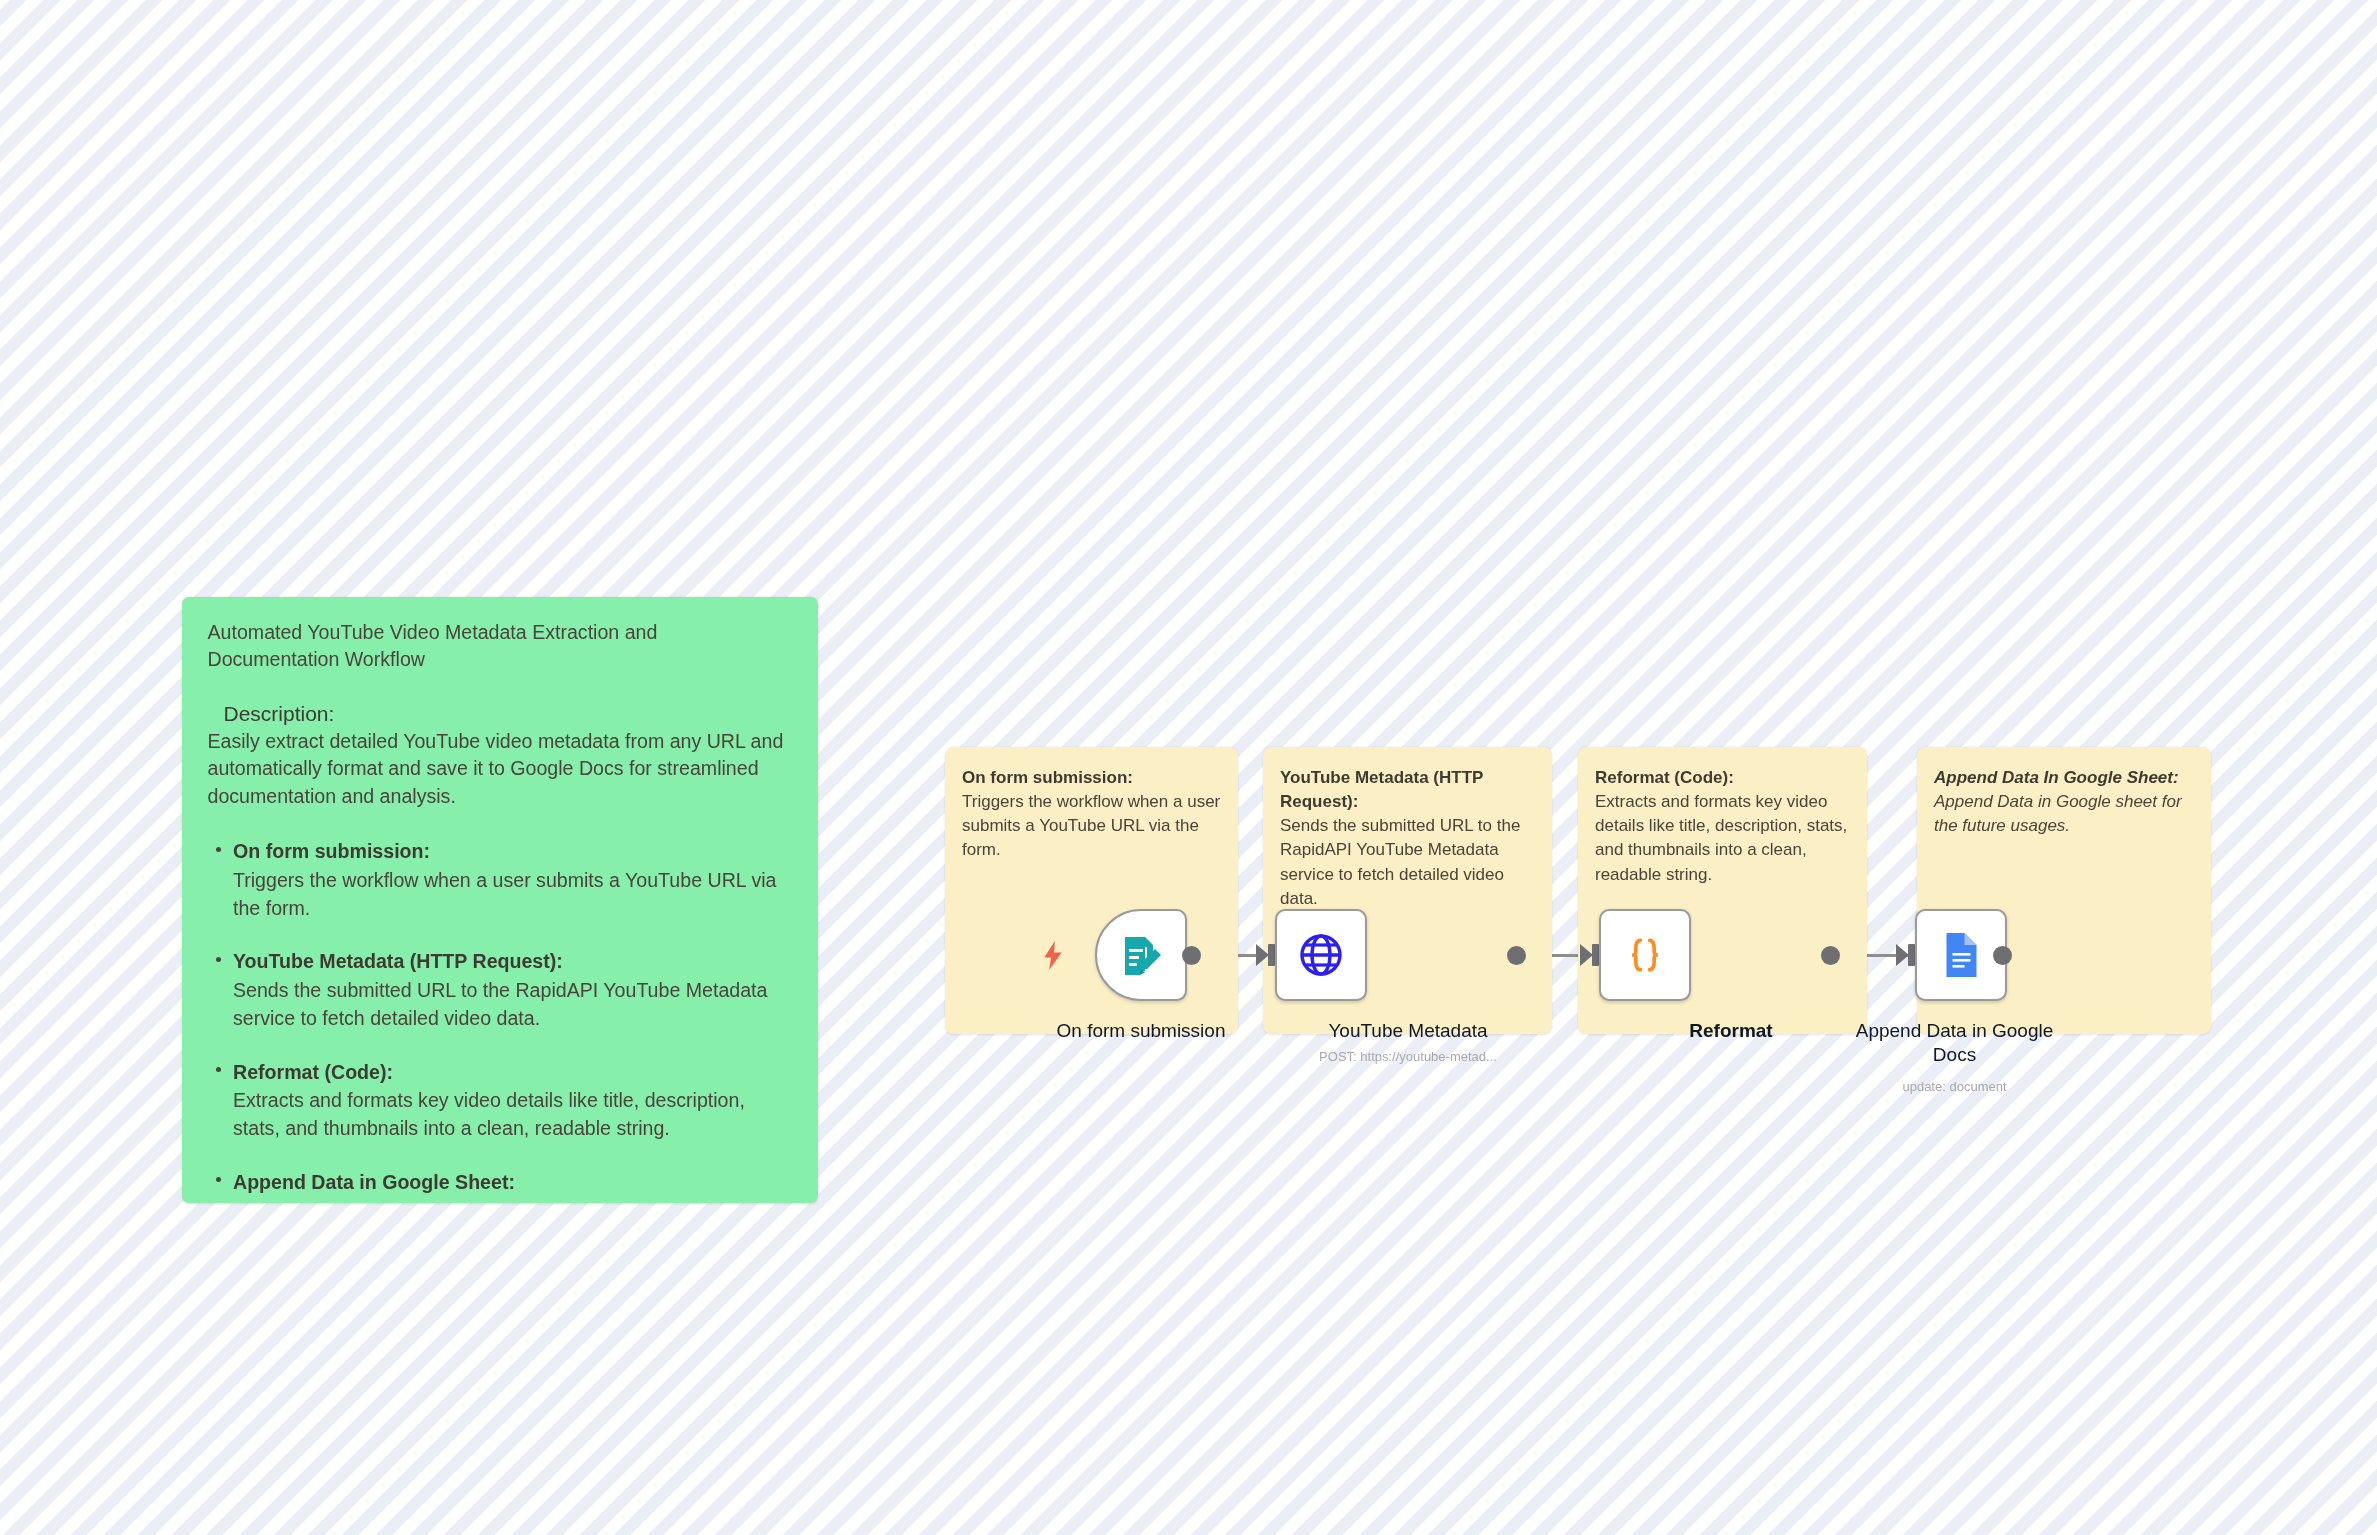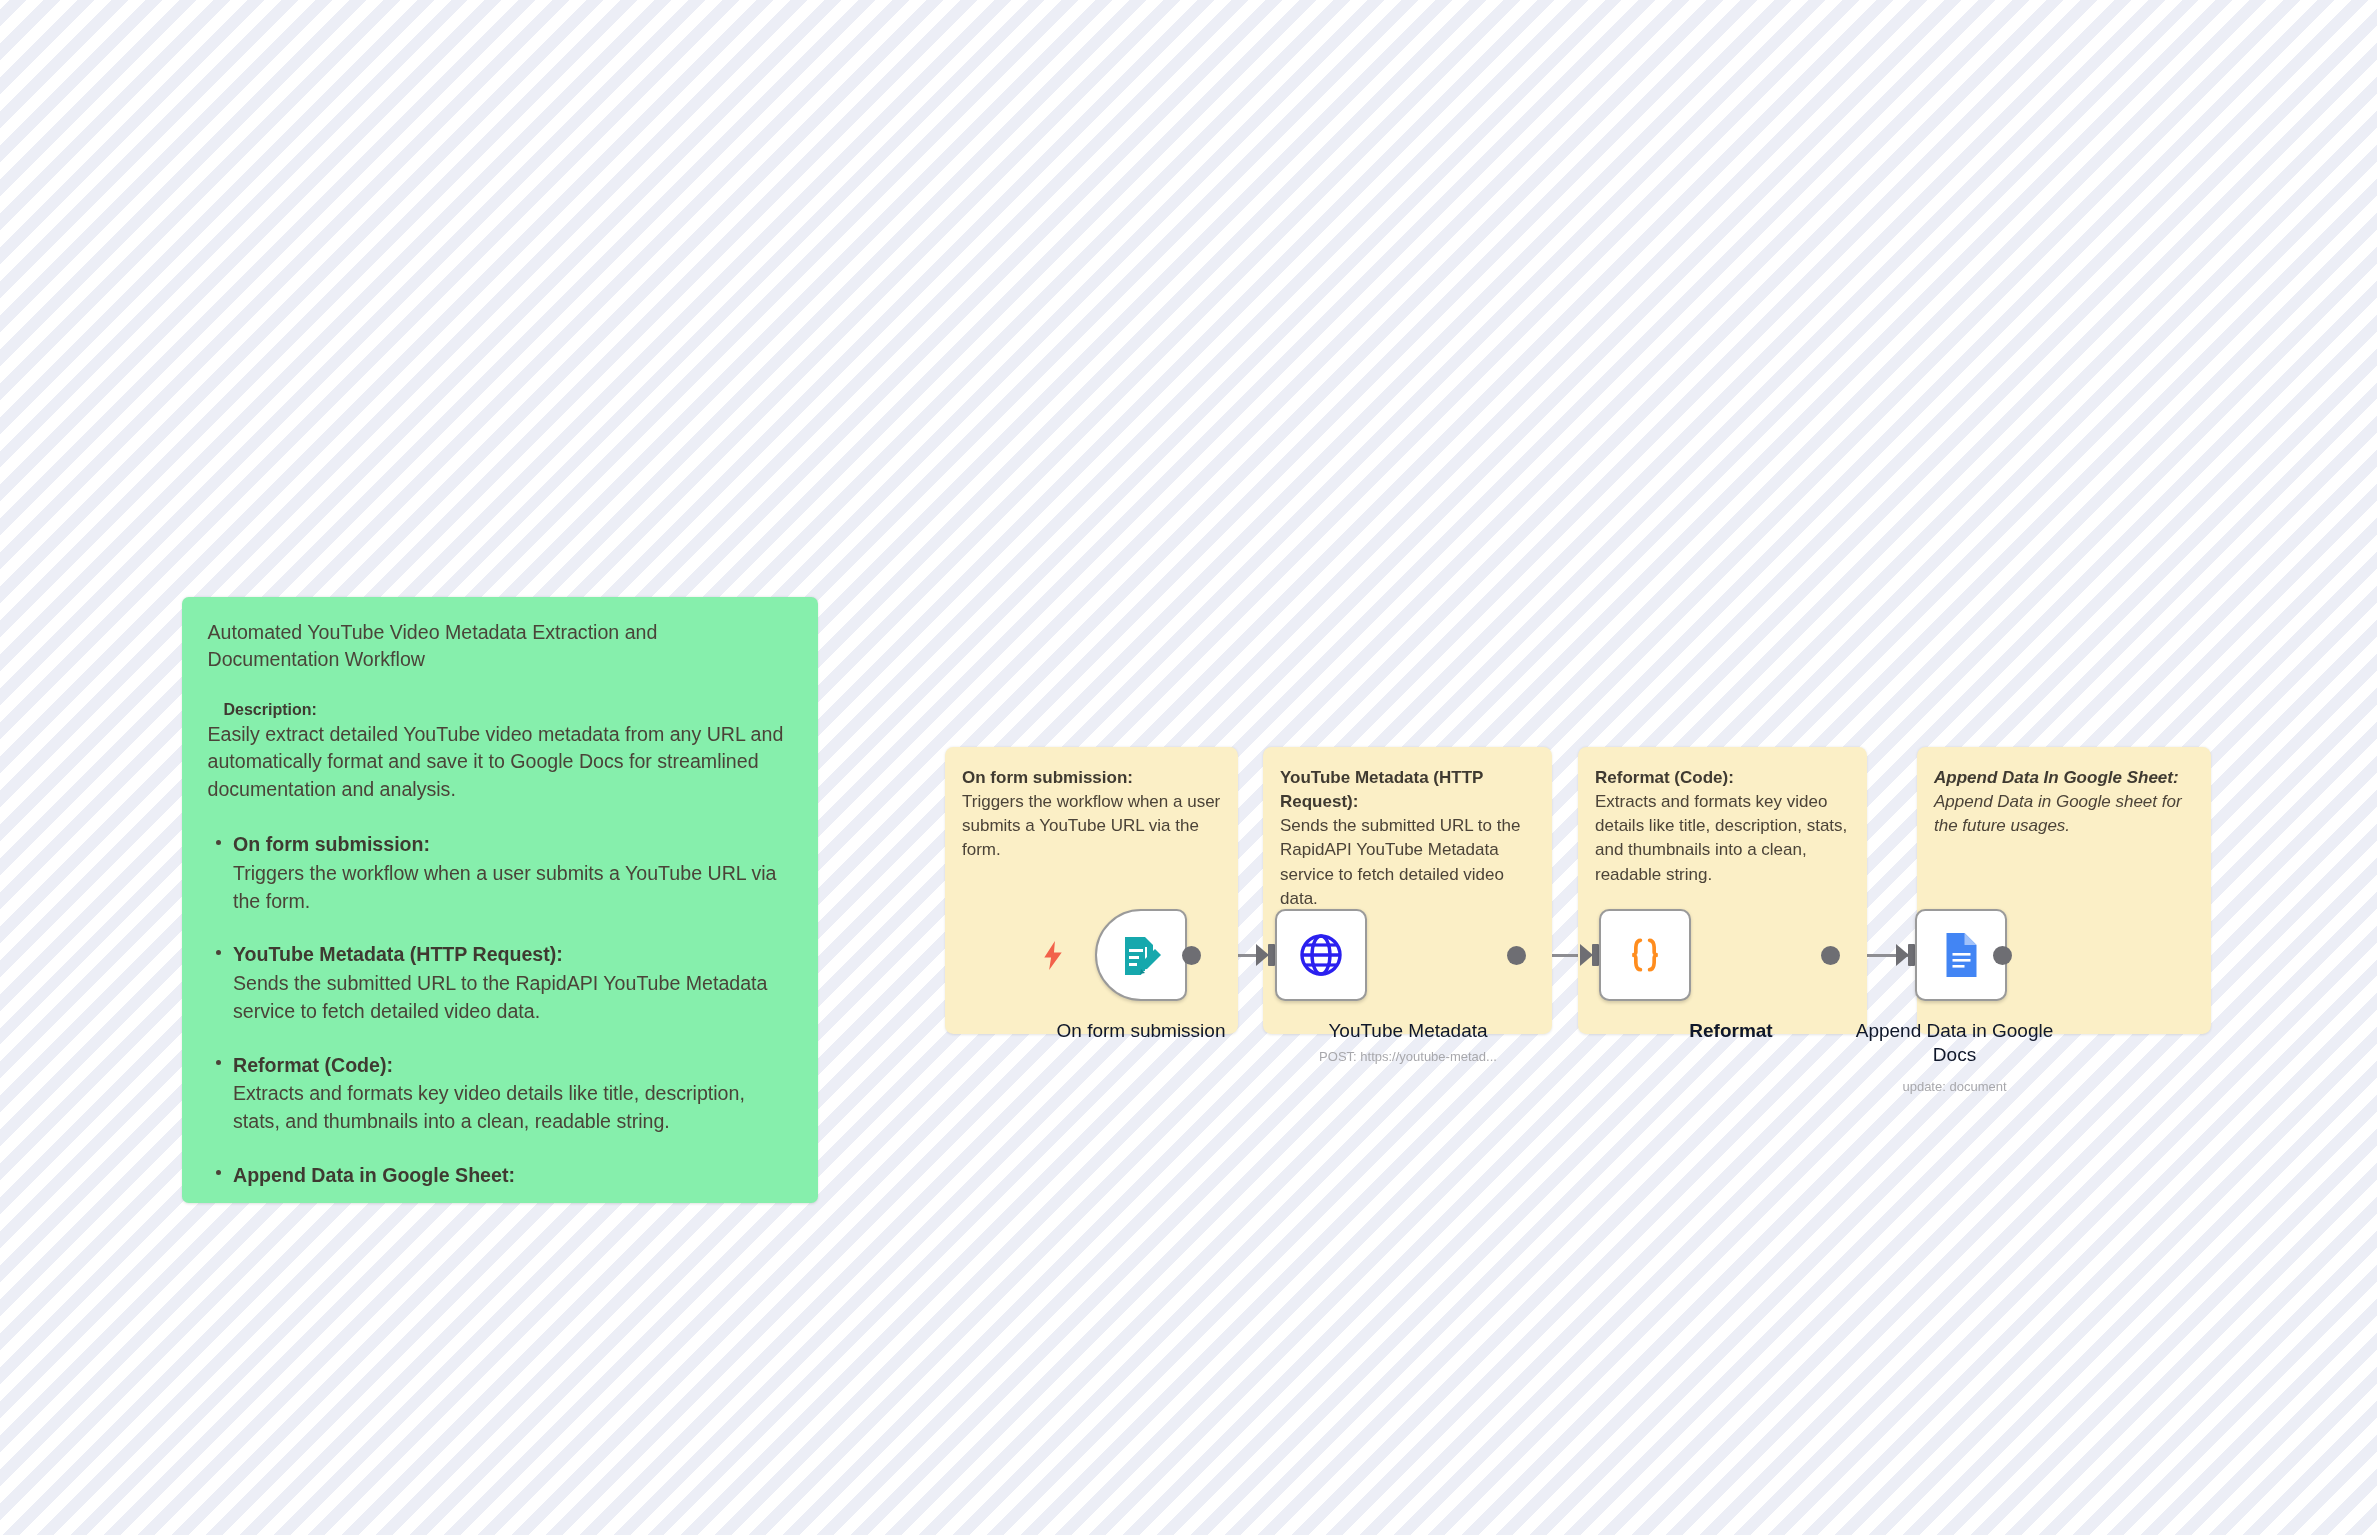--- a/index.html
+++ b/index.html
@@ -21,21 +21,21 @@
     background:#86efac;
     border-radius:6.8px;
     box-shadow:0 0.9px 2.6px rgba(0,0,0,.12);
     padding:22px 25.5px 0 25.5px;
     color:#4b4338;
     margin-top:44px;
   }
   #desc-note .title{
     font-size:19.6px; line-height:1.38; color:#4a4439; margin-bottom:25.5px;
   }
-  #desc-note .dlabel{ font-size:16px; font-weight:bold; color:#3f3a31; line-height:1.4;padding-left:16px;}
+  #desc-note .dlabel{ font-size:21px; font-weight:normal; color:#3f3a31; line-height:1.4;padding-left:16px;}
   #desc-note .dtext{ font-size:19.6px; line-height:1.4; color:#4b4338;}
   #desc-note ul{ list-style:none; margin-top:27px; }
   #desc-note li{ position:relative; padding-left:25.5px; margin-bottom:25px; }
   #desc-note li:before{
     content:""; position:absolute; left:8.5px; top:9.4px;
     width:5.1px; height:5.1px; border-radius:50%; background:#4b4338;
   }
   #desc-note li .b{ font-size:19.6px; font-weight:bold; display:block; line-height:1.45; color:#3f3a31;}
   #desc-note li .d{ font-size:19.6px; display:block; line-height:1.45; color:#4b4338;}
 

